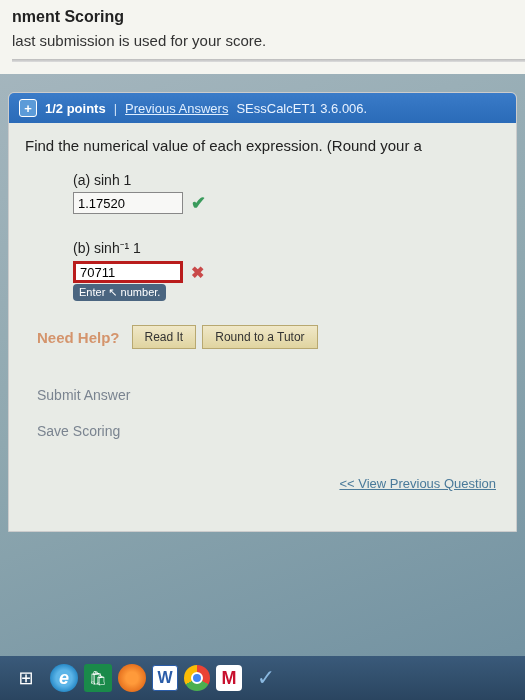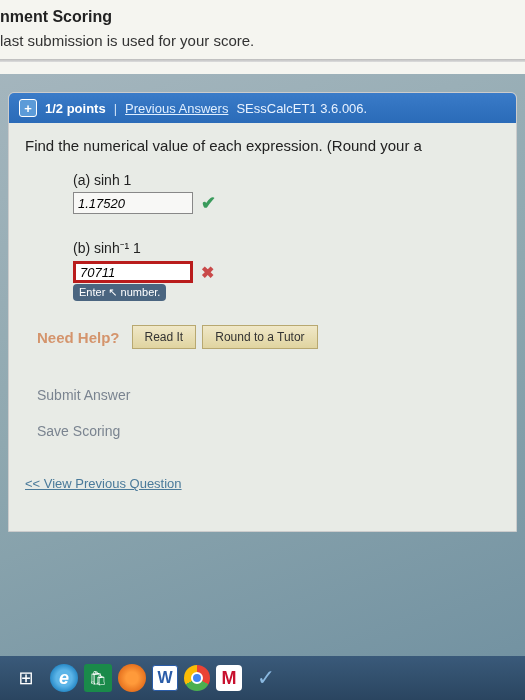--- a/index.html
+++ b/index.html
@@ -7,21 +7,21 @@
       font-family: Arial, sans-serif;
       background: linear-gradient(160deg, #a8b8c0 0%, #8fa8b0 50%, #7090a0 100%);
       width: 525px;
       height: 700px;
       overflow: hidden;
       font-size: 14px;
       color: #333;
     }
     .header-section {
       background: #f5f5f0;
-      padding: 8px 0 12px 0;
+      padding: 8px 0 12px 12px;
     }
     .scoring-title {
       font-weight: bold;
       font-size: 16px;
       color: #222;
       margin-bottom: 6px;
     }
     .scoring-sub {
       font-size: 15px;
       color: #333;
@@ -84,24 +84,23 @@
     }
     .input-row {
       display: flex;
       align-items: center;
       gap: 8px;
     }
     .answer-box {
       border: 1px solid #888;
       background: #f8f8f6;
       padding: 2px 4px;
-      width: 120px;
+      width: 110px;
       height: 22px;
       font-size: 13px;
-      font-style: italic;
     }
     .answer-box.active {
       border: 3px solid #b91c1c;
       background: #fff;
     }
     .check-mark {
       color: #3a9b5c;
       font-size: 18px;
       font-weight: bold;
     }
@@ -147,20 +146,21 @@
       display: flex;
       gap: 20px;
       flex-direction: column;
     }
     .submit-link {
       color: #7a8490;
       font-size: 14px;
       cursor: pointer;
     }
     .prev-question {
+      text-align: right;
       margin-top: 36px;
       padding-right: 4px;
     }
     .prev-question a {
       color: #4a7a9a;
       font-size: 13px;
       text-decoration: underline;
       cursor: pointer;
     }
     .taskbar {

